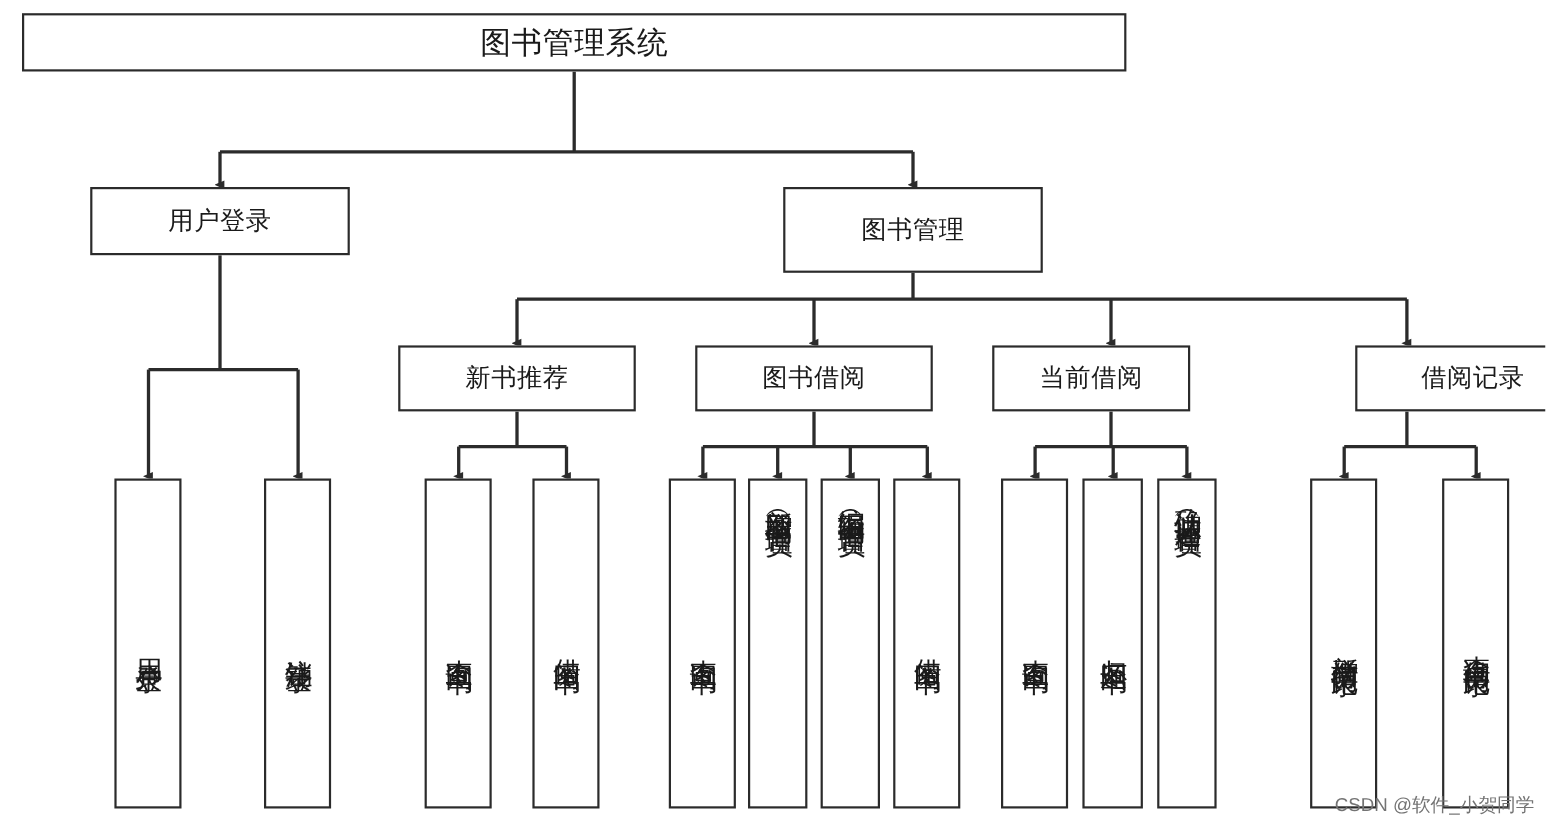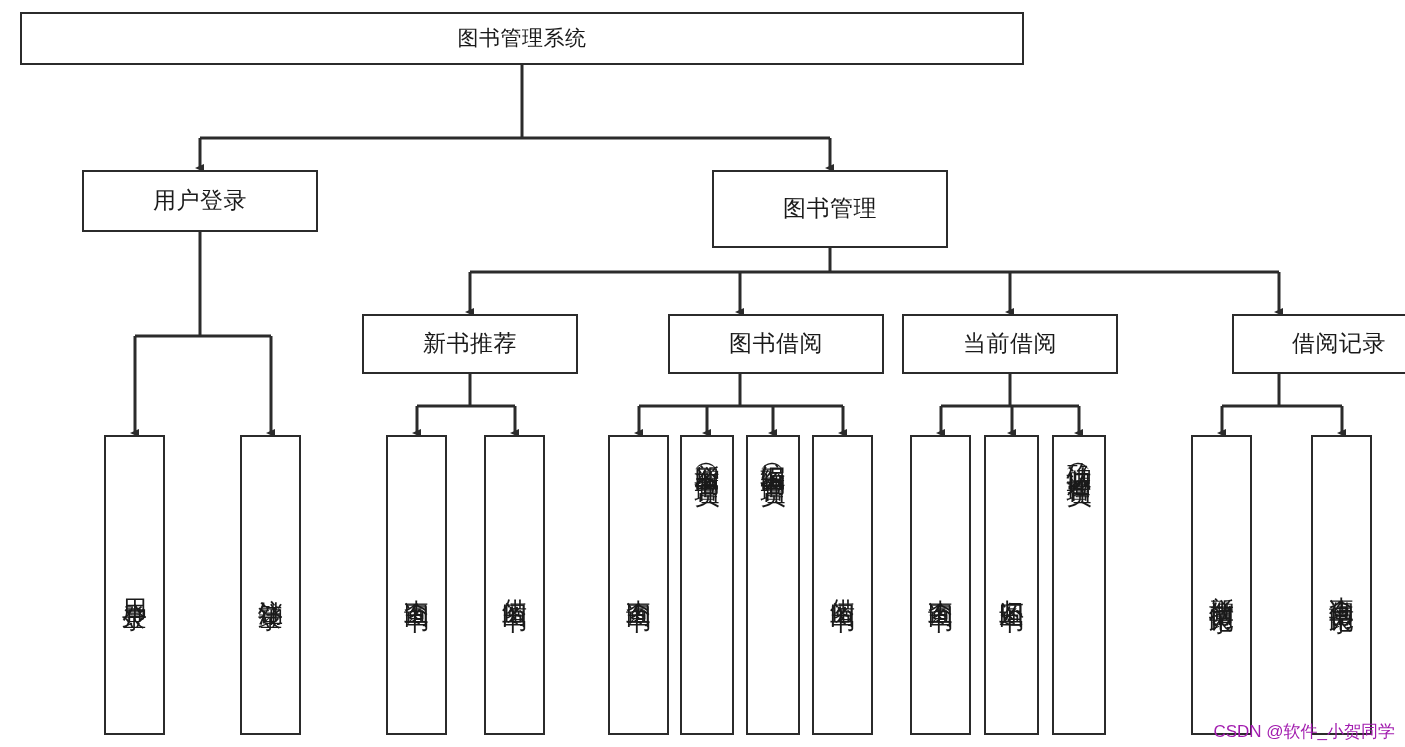--- a/index.html
+++ b/index.html
@@ -41,21 +41,21 @@
     text-align: center;
     line-height: 1.18;
     letter-spacing: 0.5px;
   }
   
   .node.horiz .label {
     font-size: 23px;
     white-space: nowrap;
   }
   .node.root .label {
-    font-size: 21px;
+    font-size: 28px;
   }
   
   .node.vert {
     align-items: flex-start;
     padding-top: 6px;
   }
   .node.vert .label {
     writing-mode: vertical-rl;
     text-orientation: upright;
     font-size: 25px;
@@ -66,21 +66,21 @@
   }
   .node.vert.centered {
     align-items: center;
     padding-top: 0;
   }
   .watermark {
     position: absolute;
     right: 10px;
     bottom: 4px;
     font-size: 17px;
-    color: #a21caf;
+    color: #737373;
     white-space: nowrap;
     z-index: 3;
     font-family: "Liberation Sans", "DejaVu Sans", sans-serif;
   }
 </style>
 </head>
 <body>
 
 <div id="canvas">
   <svg id="edges" viewBox="0 0 1405 747" width="1405" height="747" xmlns="http://www.w3.org/2000/svg">
@@ -132,24 +132,24 @@
       </div>
       <div class="node horiz" style="left: 82px; top: 170px; width: 236px; height: 62px;">
         <span class="label">用户登录</span>
       </div>
       <div class="node horiz" style="left: 712px; top: 170px; width: 236px; height: 78px;">
         <span class="label">图书管理</span>
       </div>
       <div class="node horiz" style="left: 362px; top: 314px; width: 216px; height: 60px; justify-content: center;">
         <span class="label">新书推荐</span>
       </div>
-      <div class="node horiz" style="left: 668px; top: 314px; width: 216px; height: 60px;">
+      <div class="node horiz" style="left: 632px; top: 314px; width: 216px; height: 60px;">
         <span class="label">图书借阅</span>
       </div>
-      <div class="node horiz" style="left: 902px; top: 314px; width: 216px; height: 60px;">
+      <div class="node horiz" style="left: 902px; top: 314px; width: 180px; height: 60px;">
         <span class="label">当前借阅</span>
       </div>
       <div class="node horiz" style="left: 1232px; top: 314px; width: 214px; height: 60px;">
         <span class="label">借阅记录</span>
       </div>
       <div class="node vert centered" style="left: 104px; top: 435px; width: 61px; height: 300px;">
         <span class="label">用户登录</span>
       </div>
       <div class="node vert centered" style="left: 240px; top: 435px; width: 61px; height: 300px;">
         <span class="label">注销登录</span>

